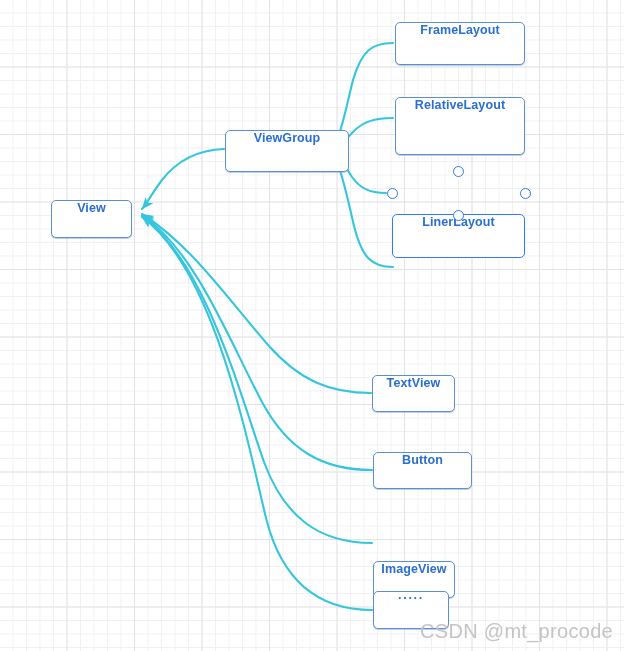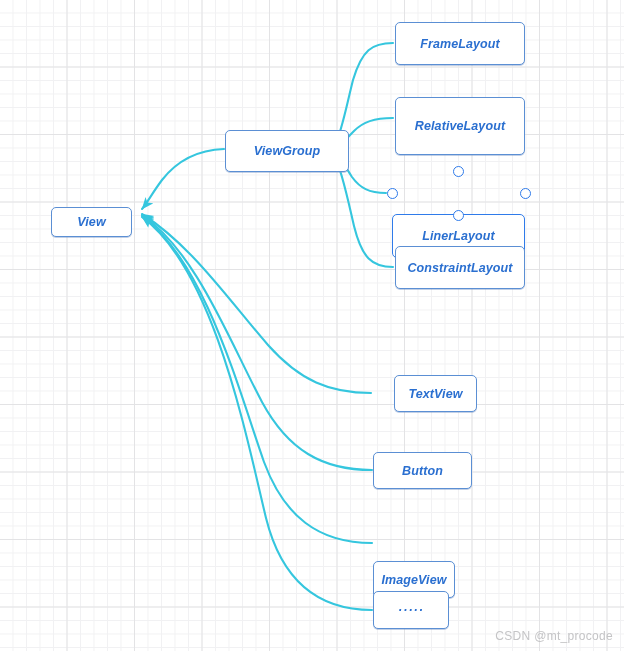--- a/index.html
+++ b/index.html
@@ -42,25 +42,23 @@
     position: absolute;
     box-sizing: border-box;
     background: #ffffff;
     border: 1.6px solid #5b8fd4;
     border-radius: 5px;
     color: #2a6fd0;
     font-weight: bold;
     font-size: 12.5px;
     letter-spacing: 0.1px;
     display: flex;
-    align-items: center;
     justify-content: center;
     box-shadow: 0 1px 0 rgba(120,150,200,0.45);
     white-space: nowrap;
-    font-style: italic;
   }
   .node.selected {
     border-color: #2f7bea;
     border-width: 1.6px;
     box-shadow: none;
   }
   .handle {
     position: absolute;
     width: 11px;
     height: 11px;
@@ -76,21 +74,21 @@
     font-weight: bold;
     font-size: 12.5px;
     letter-spacing: 1px;
     line-height: 1;
   }
   #watermark {
     position: absolute;
     right: 11px;
     bottom: 8px;
     color: #c4c4c6;
-    font-size: 12px;
+    font-size: 20px;
     font-family: "Liberation Sans", sans-serif;
     letter-spacing: 0.3px;
     user-select: none;
   }
 </style>
 </head>
 <body>
 
 <div id="canvas">
 
@@ -109,21 +107,21 @@
 
       <path d="M224,149 C196,150 176,162 162,180 C153,192 147,203 142,209" marker-end="url(#ah)"></path>
 
       <path d="M371,393 C330,393 300,381 268,345 C228,299 192,246 142,214" marker-end="url(#ah)"></path>
       <path d="M372,470 C322,470 288,450 262,402 C229,340 196,252 142,215" marker-end="url(#ah)"></path>
       <path d="M372,543 C318,543 284,516 264,462 C238,388 205,262 142,216" marker-end="url(#ah)"></path>
       <path d="M372,610 C316,610 281,578 266,518 C246,435 214,270 142,217" marker-end="url(#ah)"></path>
     </g>
   </svg>
 
-  <div class="node" style="left:51px; top:207px; width:81px; height:30px;">
+  <div class="node" style="left:51px; top:200px; width:81px; height:38px;">
     <span>View</span>
   </div>
 
   <div class="node" style="left:225px; top:130px; width:124px; height:42px;">
     <span>ViewGroup</span>
   </div>
 
   <div class="node" style="left:395px; top:22px; width:130px; height:43px;">
     <span>FrameLayout</span>
   </div>
@@ -133,25 +131,22 @@
   </div>
 
   <div class="node selected" style="left:392px; top:171px; width:133px; height:44px;margin-top:43px;">
     <span>LinerLayout</span>
   </div>
   <div class="handle" style="left:458.5px; top:171px;"></div>
   <div class="handle" style="left:525px; top:193px;"></div>
   <div class="handle" style="left:458.5px; top:215px;"></div>
   <div class="handle" style="left:392px; top:193px;"></div>
 
-  <div class="node" style="left:395px; top:246px; width:130px; height:43px;">
-    <span>ConstraintLayout</span>
-  </div>
 
-  <div class="node" style="left:372px; top:375px; width:83px; height:37px;margin-left:22px;">
+  <div class="node" style="left:372px; top:375px; width:83px; height:37px;">
     <span>TextView</span>
   </div>
 
   <div class="node" style="left:373px; top:452px; width:99px; height:37px;">
     <span>Button</span>
   </div>
 
   <div class="node" style="left:373px; top:525px; width:82px; height:37px;margin-top:36px;">
     <span>ImageView</span>
   </div>

